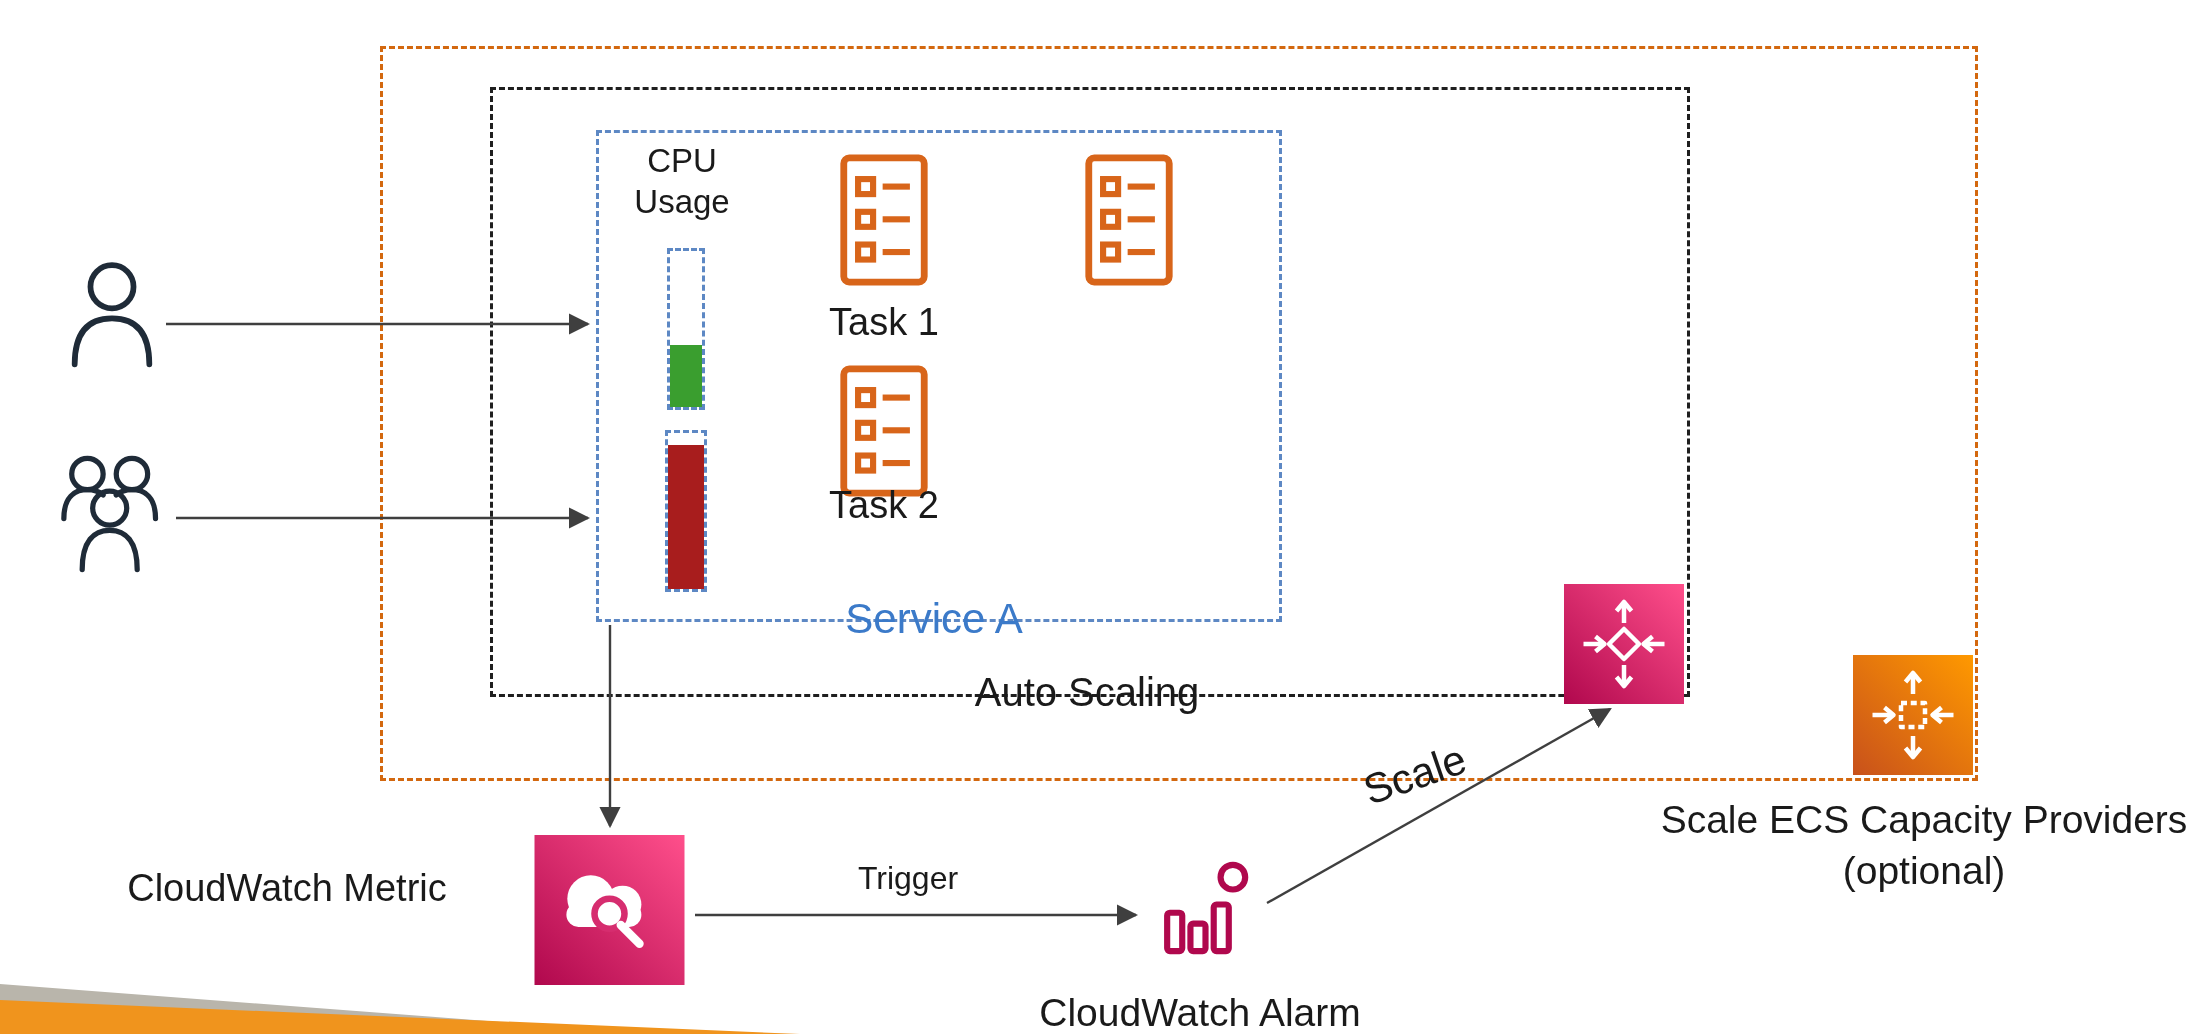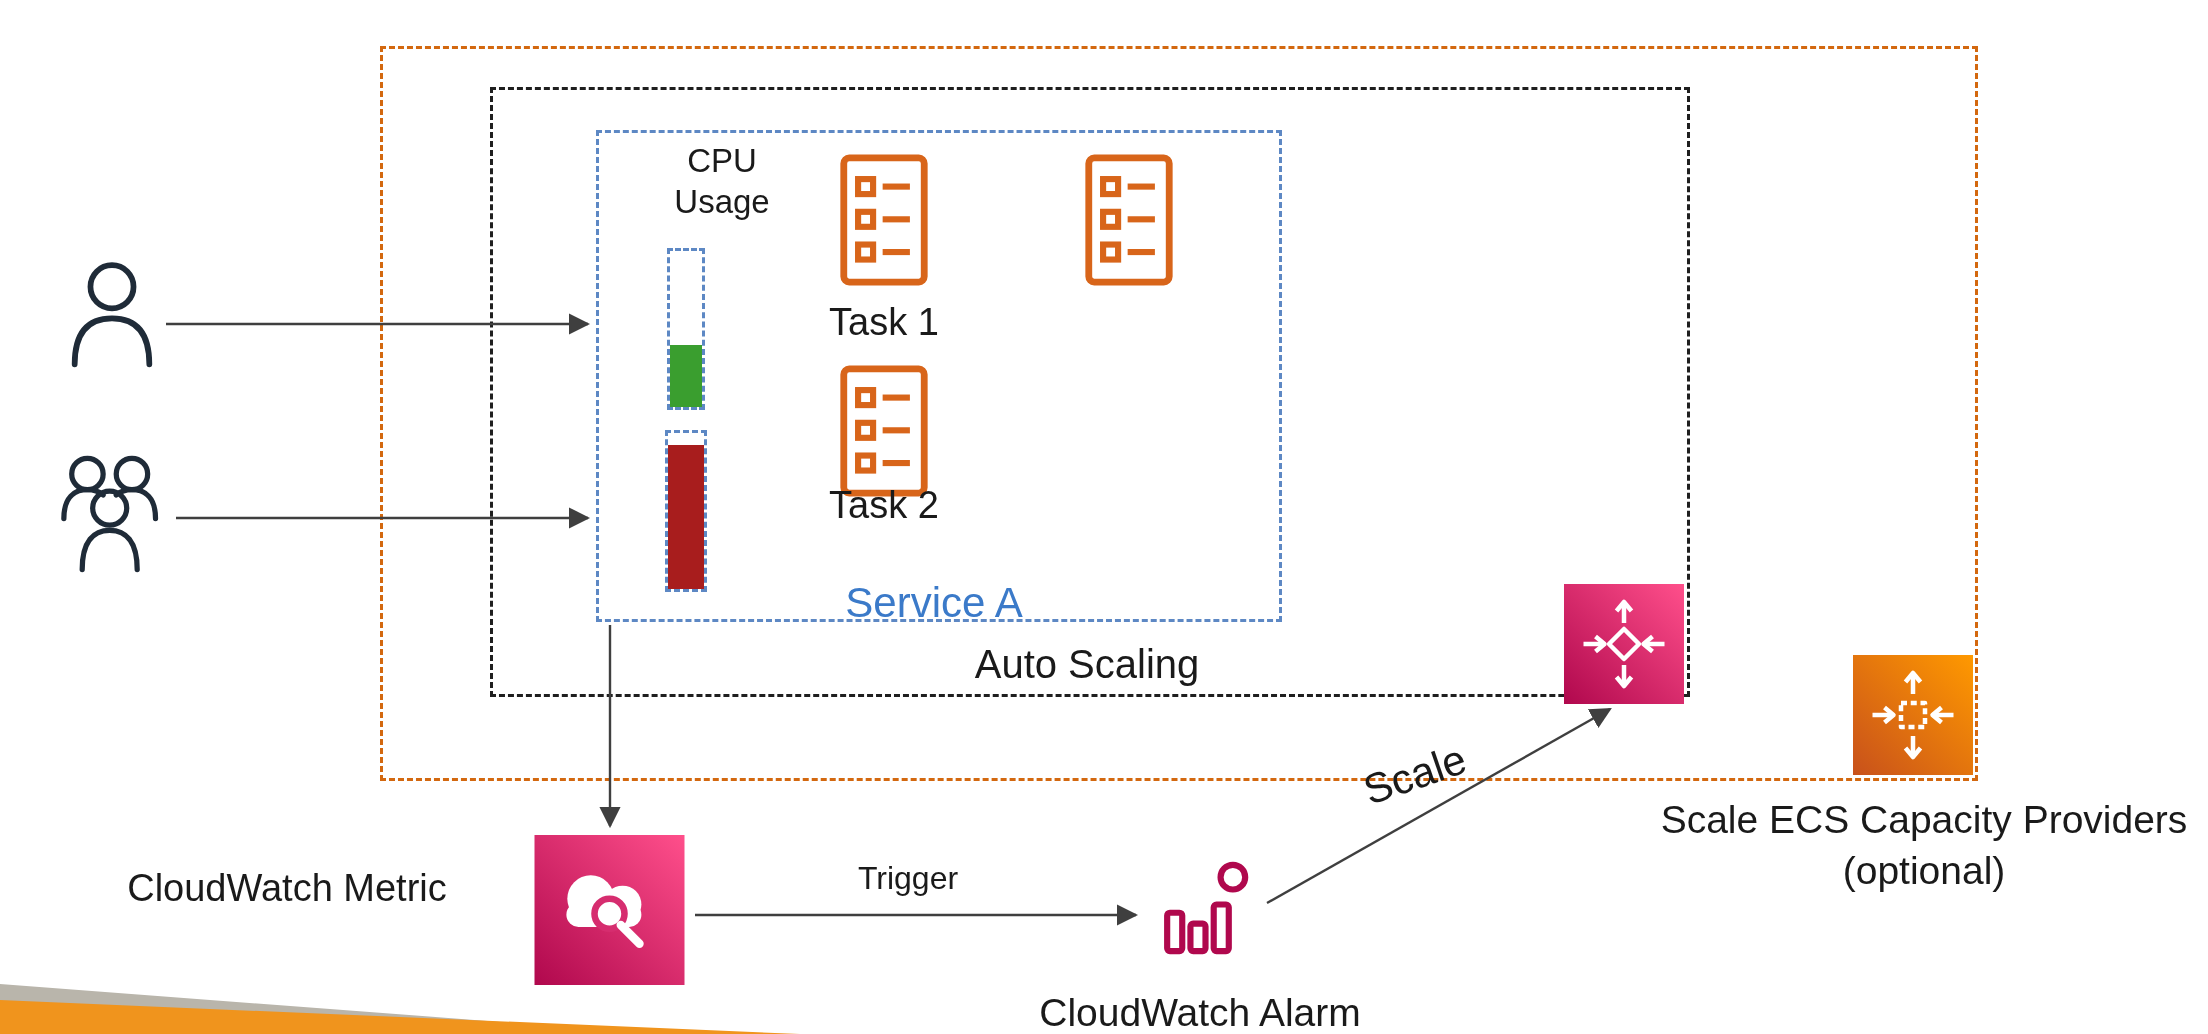--- a/index.html
+++ b/index.html
@@ -6,21 +6,21 @@
   body{font-family:"Liberation Sans", sans-serif; color:#1a1a1a;}
   .canvas{position:relative;width:2208px;height:1034px;overflow:hidden;background:#fff;}
   .abs{position:absolute;}
   .box{position:absolute;box-sizing:border-box;background:transparent;}
   .box-orange{border:3px dashed #d3680f;}
   .box-black{border:3px dashed #1f1f1f;}
   .box-blue{border:3px dashed #5d88c4;}
   .lbl{position:absolute;font-size:38px;line-height:1.3;text-align:center;white-space:nowrap;}
   .lbl-multiline{white-space:normal;}
   .lbl-blue{color:#3b7ac9;font-size:42px;}
-  .lbl-black-big{font-size:40px;}
+  .lbl-black-big{font-size:40px;margin-top:28px;}
   .lbl-orange{color:#d3680f;font-size:37px;}
   .lbl-bold{font-weight:bold;}
   .cpu-label{font-size:33px;line-height:1.25;}
   .gauge{position:absolute;box-sizing:border-box;border:3px dashed #5d88c4;background:#fff;}
   .gauge-fill{position:absolute;left:0;right:0;bottom:0;}
   .scale-label{transform:rotate(-19deg);font-size:42px;}
   .tri{position:absolute;}
   svg{display:block;}
   .iconwrap{position:absolute;}
 </style>
@@ -41,21 +41,21 @@
     </defs>
     <g stroke="#3f3f3f" stroke-width="2.4" fill="none">
       <line x1="166" y1="324" x2="588" y2="324" marker-end="url(#arrow)"></line>
       <line x1="176" y1="518" x2="588" y2="518" marker-end="url(#arrow)"></line>
       <line x1="610" y1="625" x2="610" y2="826" marker-end="url(#arrow)"></line>
       <line x1="695" y1="915" x2="1136" y2="915" marker-end="url(#arrow)"></line>
       <line x1="1267" y1="903" x2="1610" y2="709" marker-end="url(#arrow)"></line>
     </g>
   </svg>
 
-  <div class="lbl cpu-label lbl-multiline" style="left:652px;top:140px;width:140px;">
+  <div class="lbl cpu-label lbl-multiline" style="left:612px;top:140px;width:140px;">
     <div>CPU</div>
     <div>Usage</div>
   </div>
   <div class="gauge" style="left:667px;top:248px;width:38px;height:162px;">
     <div class="gauge-fill" style="height: 40%; background: rgb(58, 158, 47);"></div>
   </div>
   <div class="gauge" style="left:665px;top:430px;width:42px;height:162px;">
     <div class="gauge-fill" style="height: 92%; background: rgb(168, 29, 29);"></div>
   </div>
 
@@ -96,21 +96,21 @@
         <rect x="14" y="19" width="11" height="11"></rect>
           <line x1="32" y1="24.5" x2="52" y2="24.5"></line>
         <rect x="14" y="43" width="11" height="11"></rect>
           <line x1="32" y1="48.5" x2="52" y2="48.5"></line>
         <rect x="14" y="67" width="11" height="11"></rect>
           <line x1="32" y1="72.5" x2="52" y2="72.5"></line>
       </g>
     </svg>
   </div>
 
-  <div class="lbl lbl-blue" style="left:834px;top:576px;width:200px;">Service A</div>
+  <div class="lbl lbl-blue" style="left:834px;top:592px;width:200px;">Service A</div>
   <div class="lbl lbl-black-big" style="left:937px;top:638px;width:300px;">Auto Scaling</div>
 
   <div class="iconwrap" style="left:66px;top:258px;width:92px;height:112px;">
     <svg width="92" height="112" viewBox="0 0 64 78" fill="none" stroke="#1f2b38" stroke-width="4" stroke-linecap="round">
       <circle cx="32" cy="20" r="15"></circle>
       <path d="M6 74 C6 50 17 42 32 42 C47 42 58 50 58 74"></path>
     </svg>
   </div>
   <div class="iconwrap" style="left:56px;top:448px;width:110px;height:128px;">
     <svg width="110" height="128" viewBox="0 0 84 96" fill="none" stroke="#1f2b38" stroke-width="4" stroke-linecap="round">

